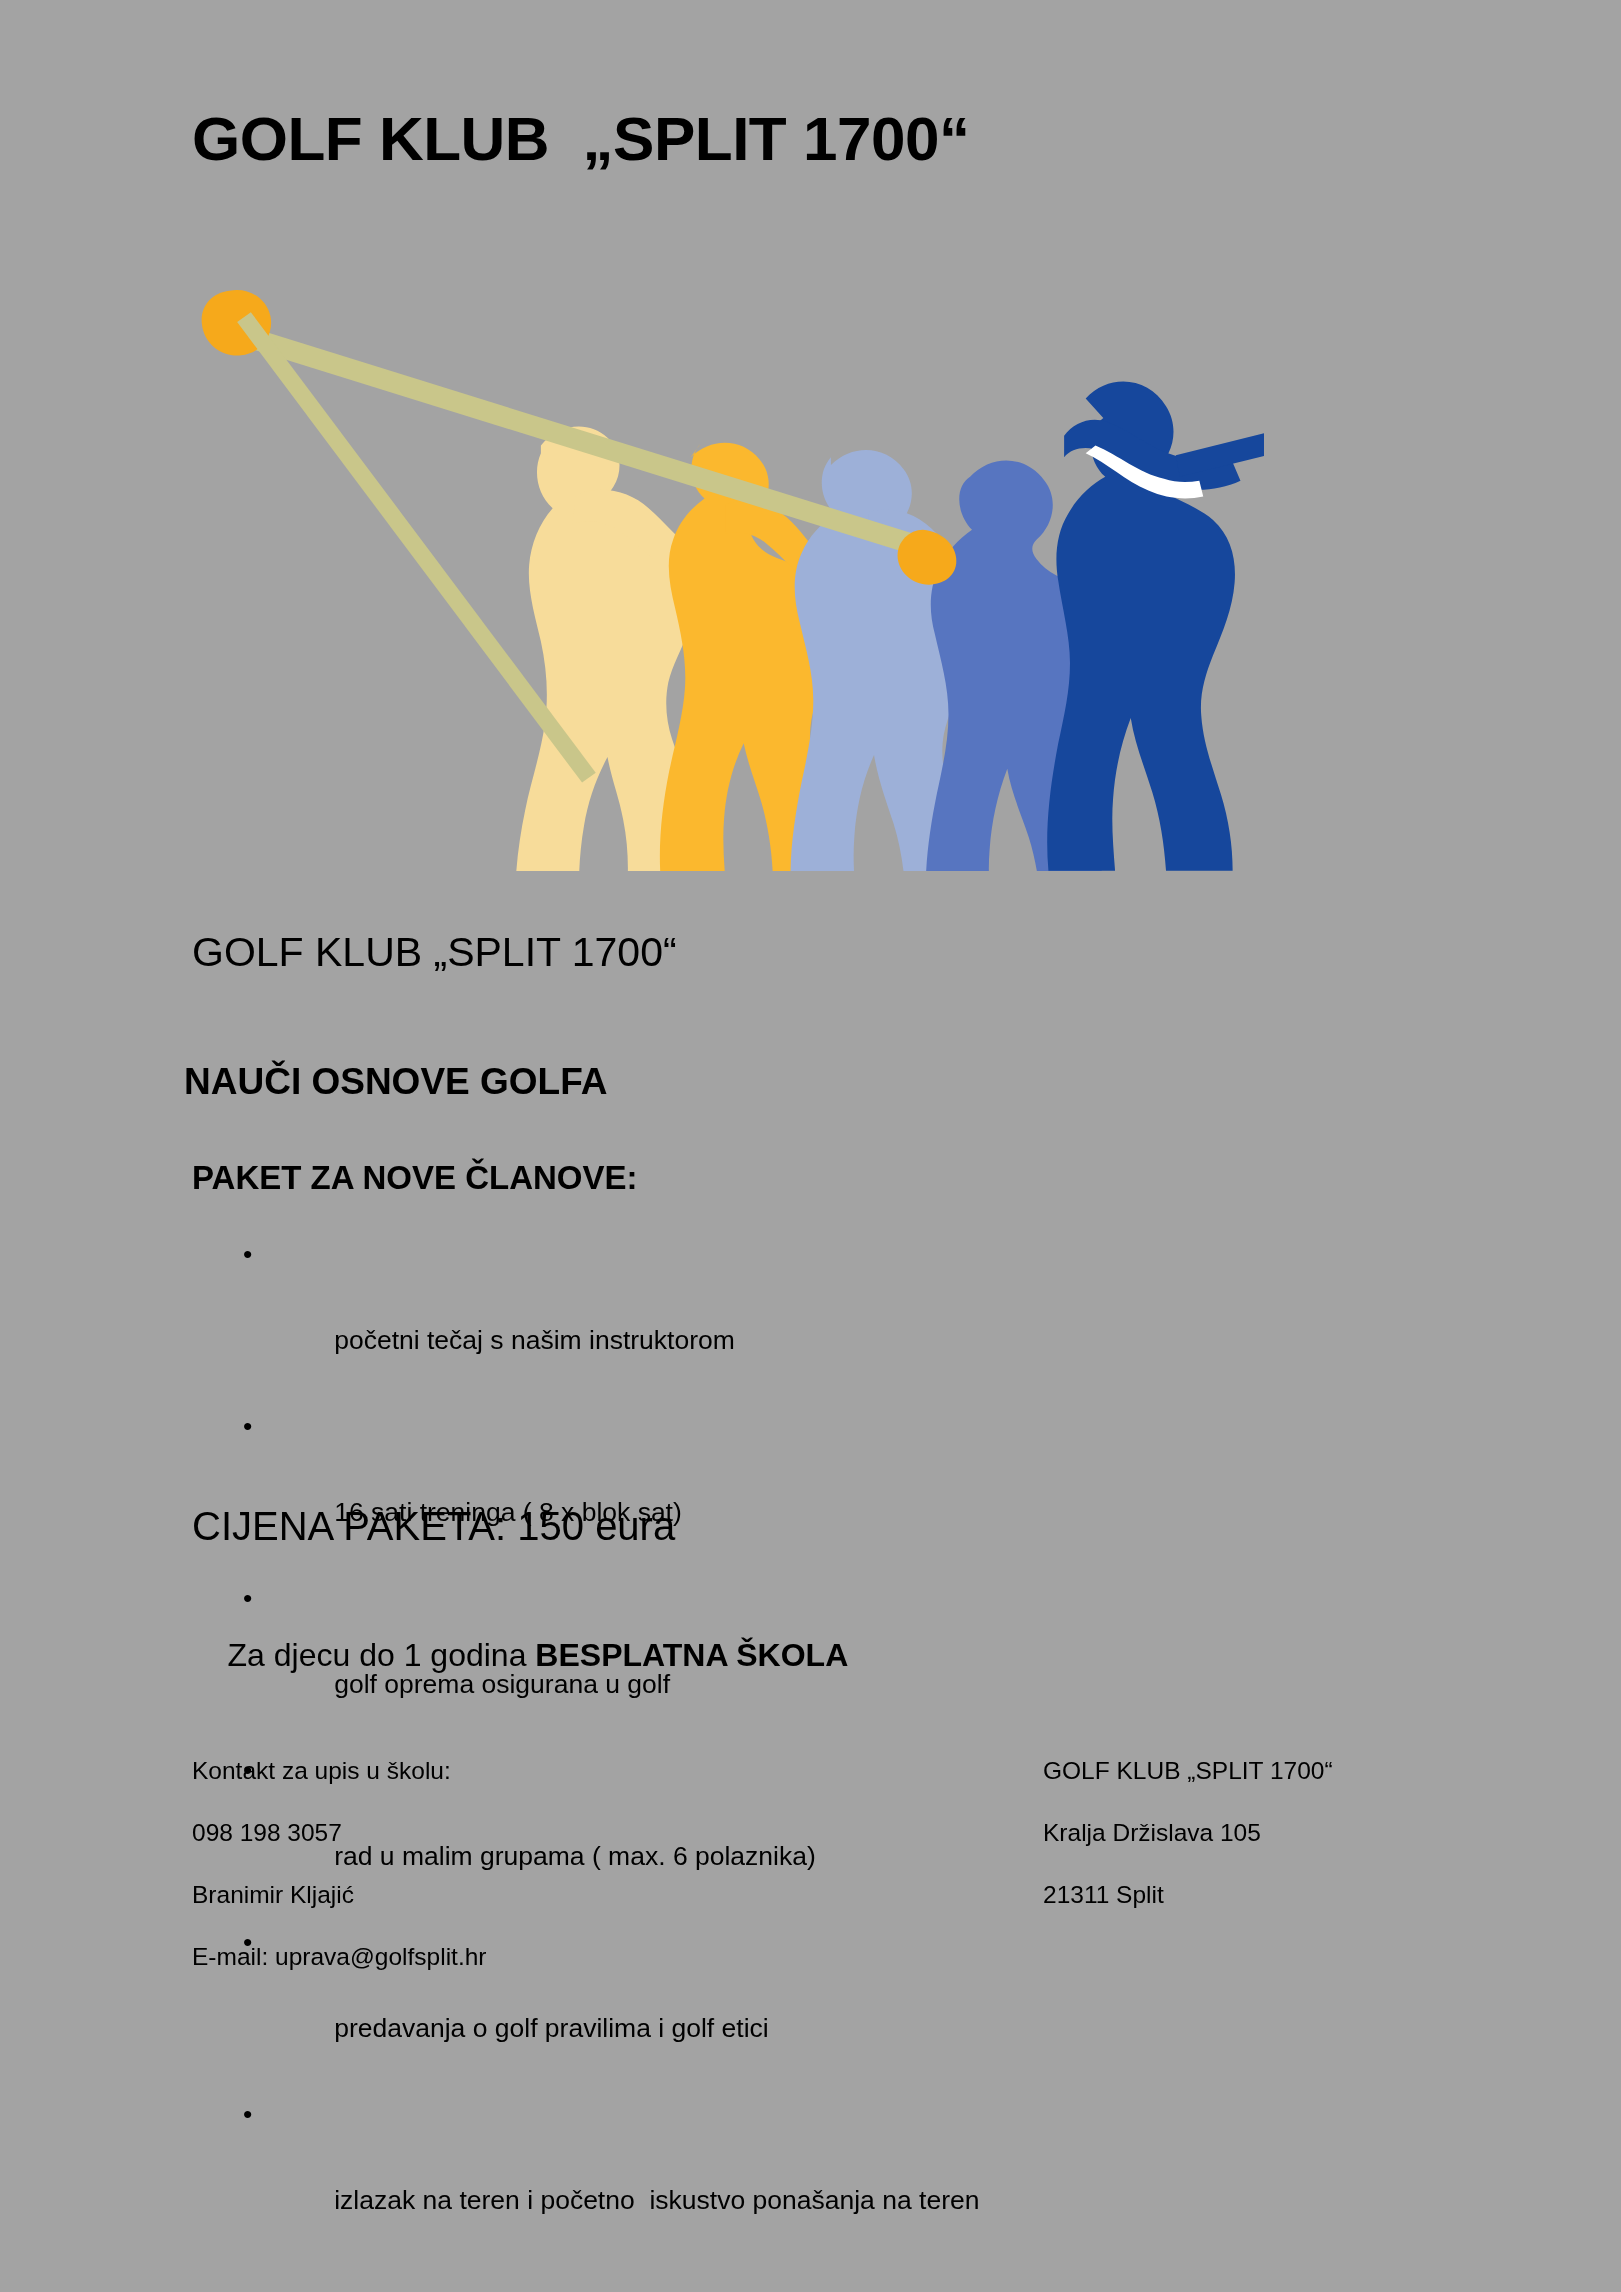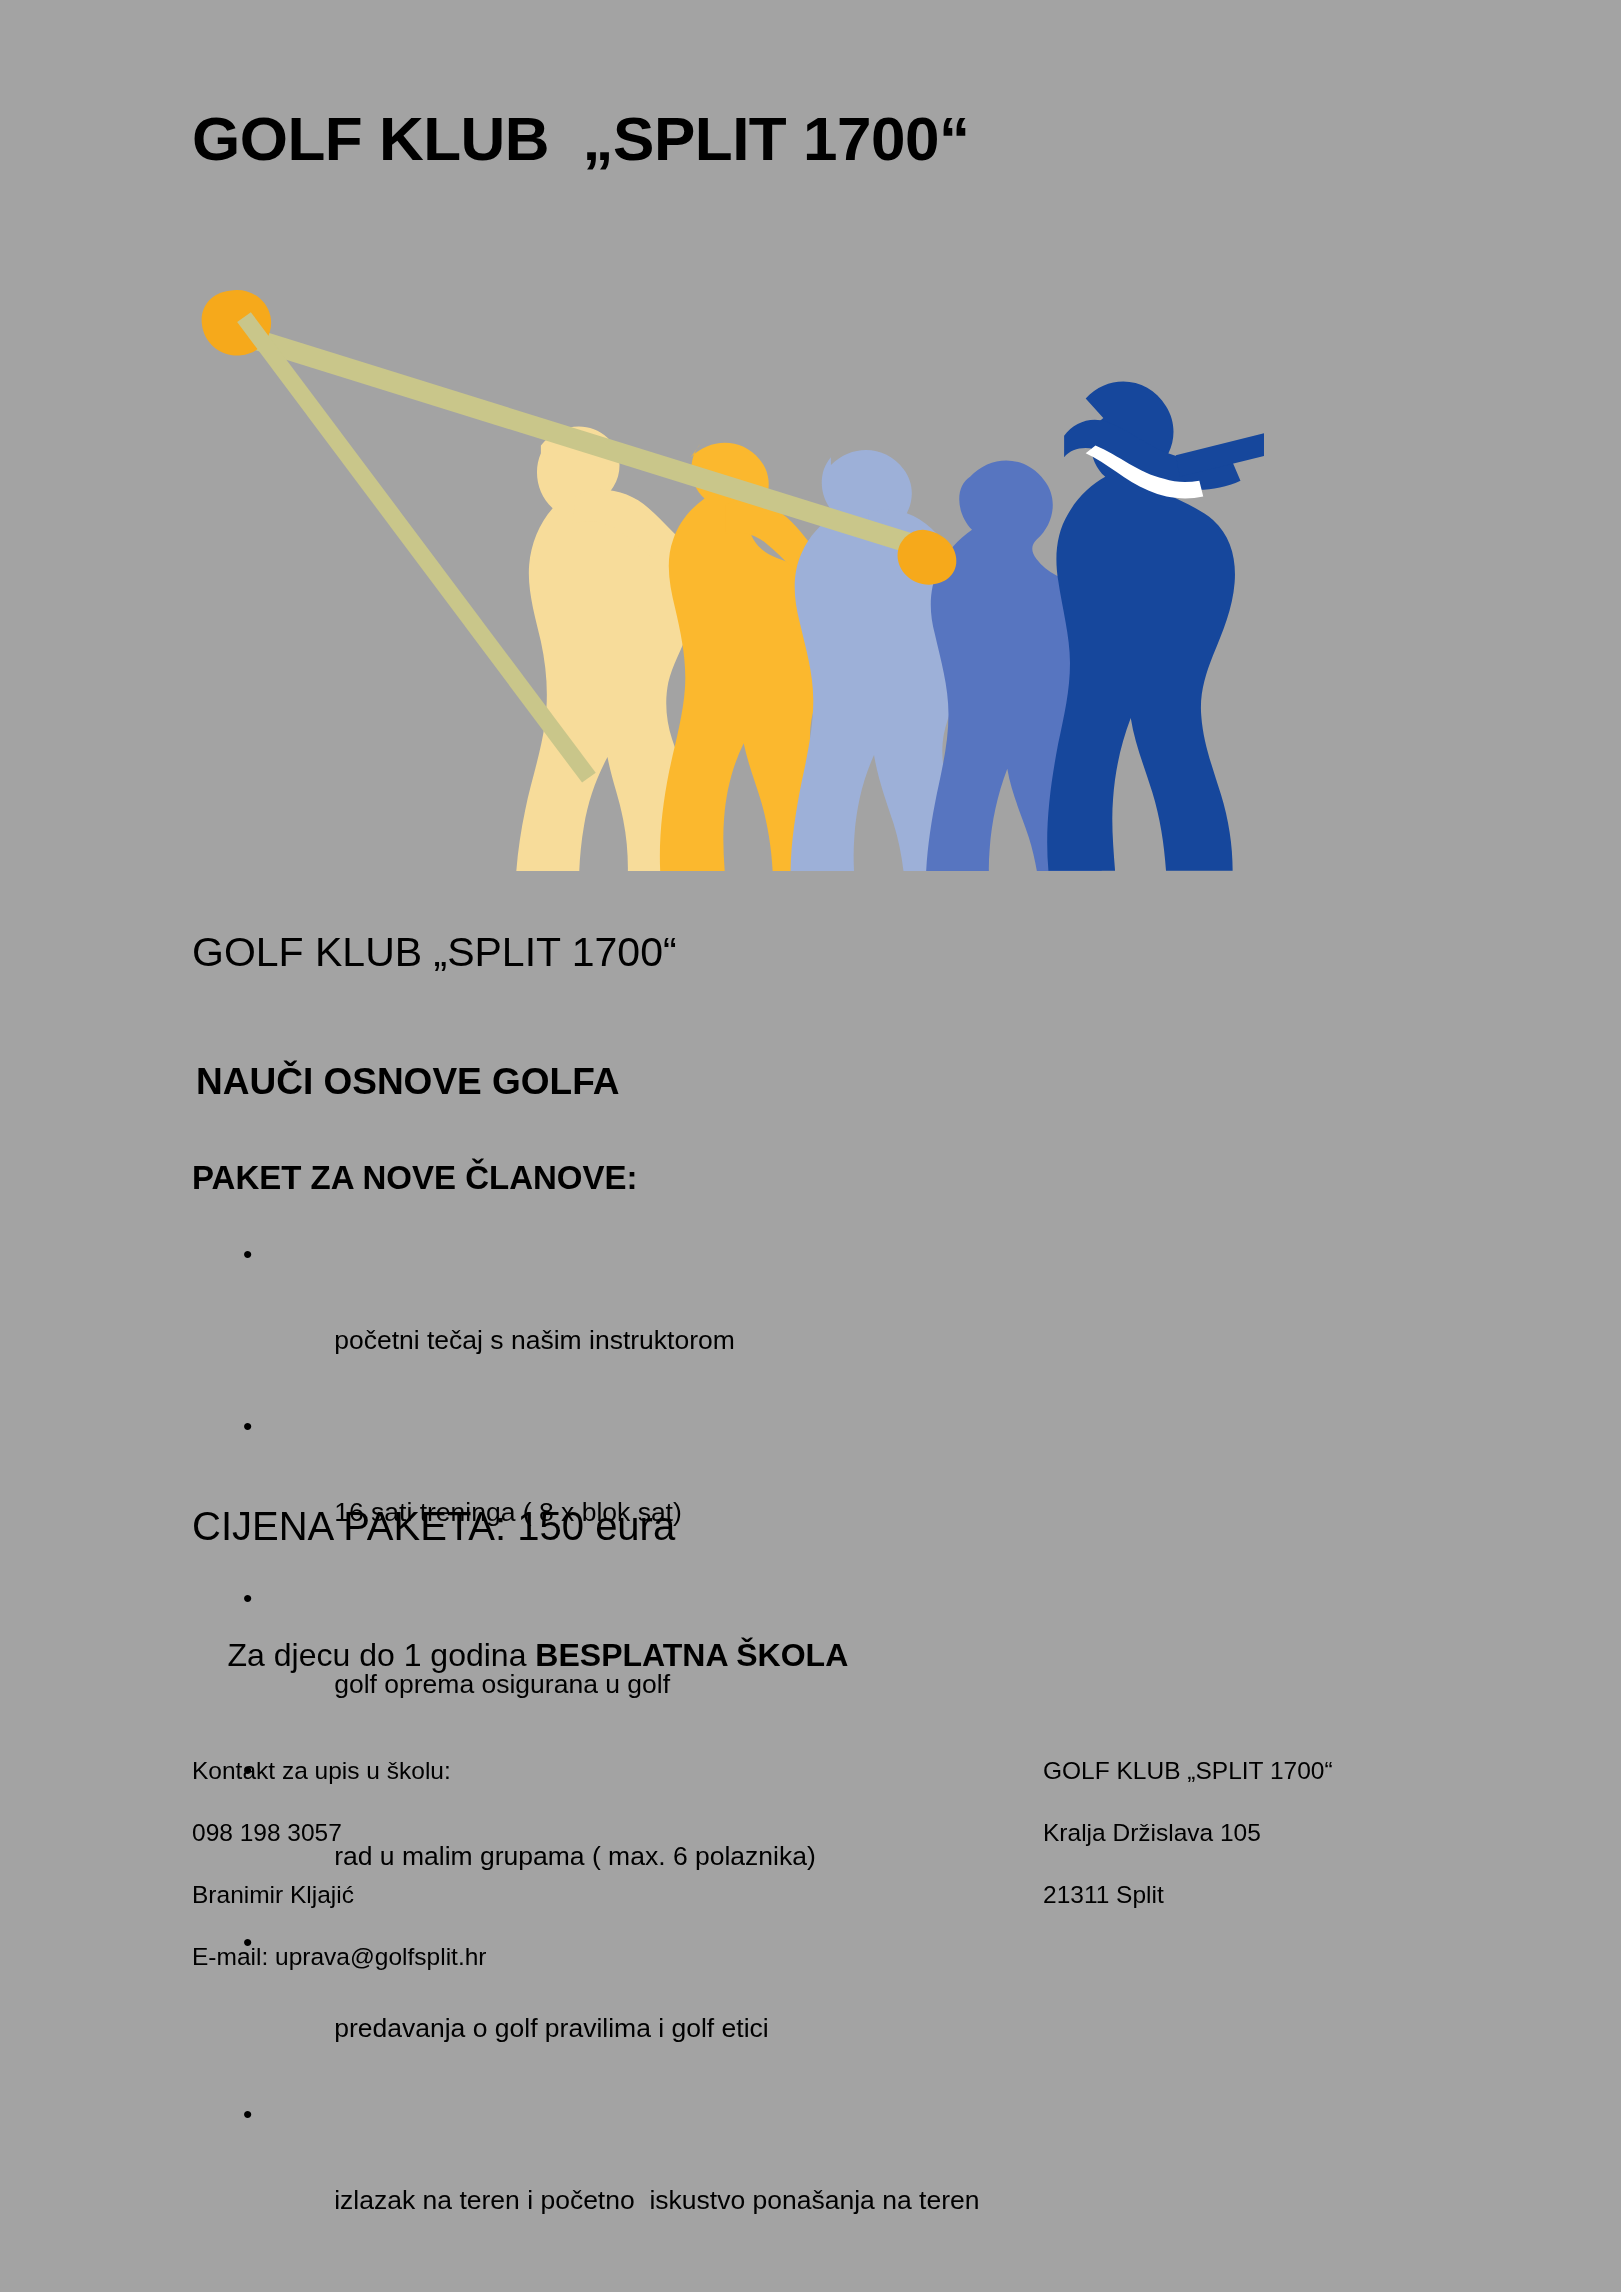--- a/index.html
+++ b/index.html
@@ -49,21 +49,21 @@
     position: absolute;
     left: 192px;
     top: 928px;
     font-size: 41px;
     font-weight: normal;
     white-space: pre;
     line-height: 1.2;
   }
   .slogan {
     position: absolute;
-    left: 196px;
+    left: 184px;
     top: 1060px;
     font-size: 37px;
     font-weight: bold;
     white-space: pre;
     line-height: 1.2;
   }
   .pack-heading {
     position: absolute;
     left: 192px;
     top: 1158px;

